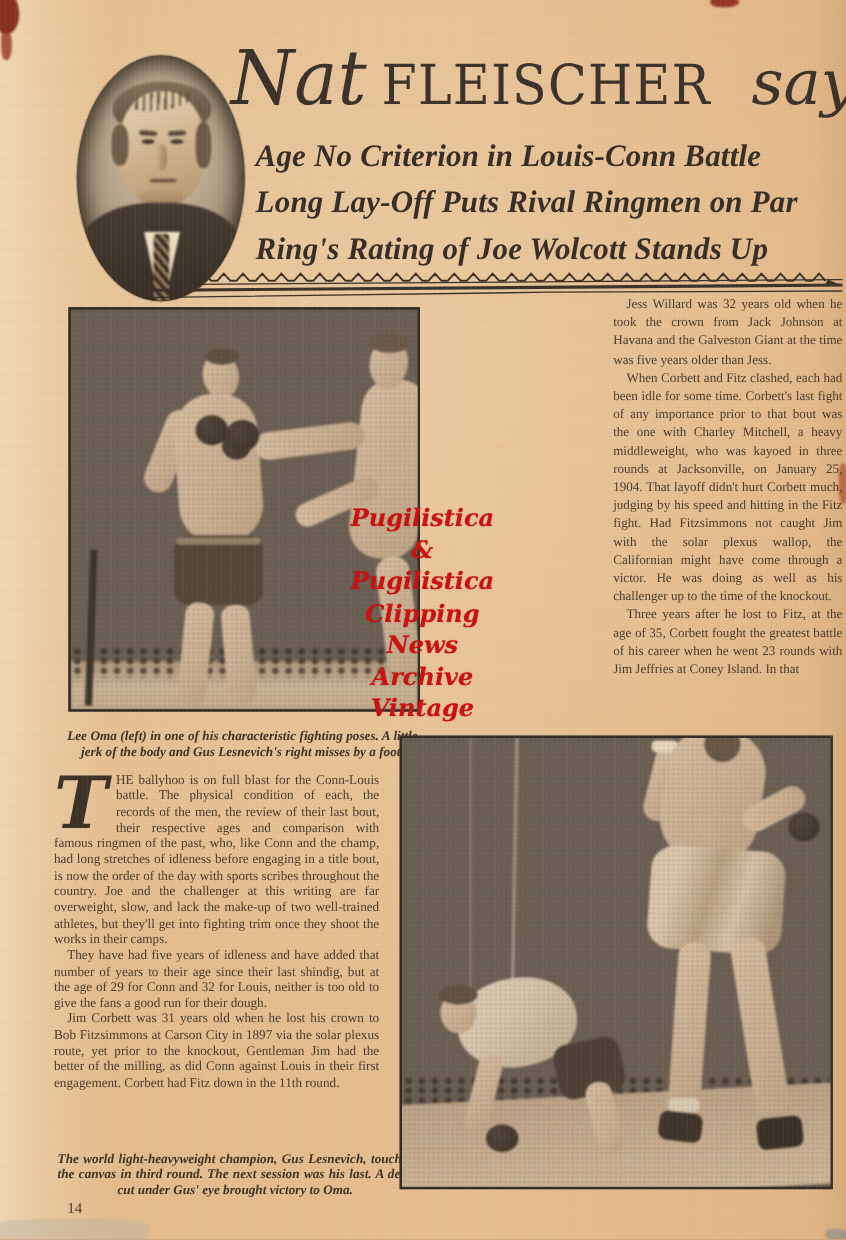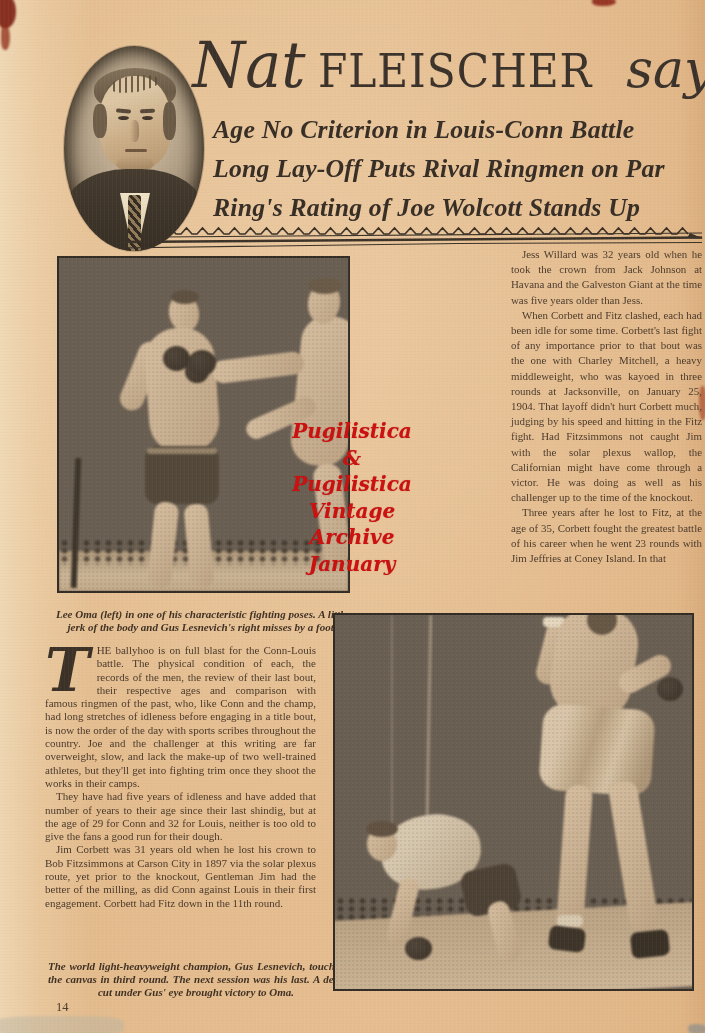--- a/index.html
+++ b/index.html
@@ -210,23 +210,24 @@
       <div class="t-legR skin"></div>
     </div>
     <div class="halftone"></div>
     <div class="tint"></div>
   </figure>
 
   <div class="abs watermark" style="color:#cc1111;">
     <div>Pugilistica</div>
     <div>&amp;</div>
     <div>Pugilistica</div>
+    <div>Clipping</div>
+    <div>News</div>
+    <div>Archive</div>
     <div>Vintage</div>
-    <div>Archive</div>
-    <div>January</div>
   </div>
 
   <p class="abs cap cap1">Lee Oma (left) in one of his characteristic fighting poses. A little jerk of the body and Gus Lesnevich's right misses by a foot.</p>
   <p class="abs cap cap2">The world light-heavyweight champion, Gus Lesnevich, touches the canvas in third round. The next session was his last. A deep cut under Gus' eye brought victory to Oma.</p>
 
   <div class="abs col col-right">
     <p>Jess Willard was 32 years old when he took the crown from Jack Johnson at Havana and the Galveston Giant at the time was five years older than Jess.</p>
     <p>When Corbett and Fitz clashed, each had been idle for some time. Corbett's last fight of any importance prior to that bout was the one with Charley Mitchell, a heavy middleweight, who was kayoed in three rounds at Jacksonville, on January 25, 1904. That layoff didn't hurt Corbett much, judging by his speed and hitting in the Fitz fight. Had Fitzsimmons not caught Jim with the solar plexus wallop, the Californian might have come through a victor. He was doing as well as his challenger up to the time of the knockout.</p>
     <p>Three years after he lost to Fitz, at the age of 35, Corbett fought the greatest battle of his career when he went 23 rounds with Jim Jeffries at Coney Island. In that</p>
   </div>

